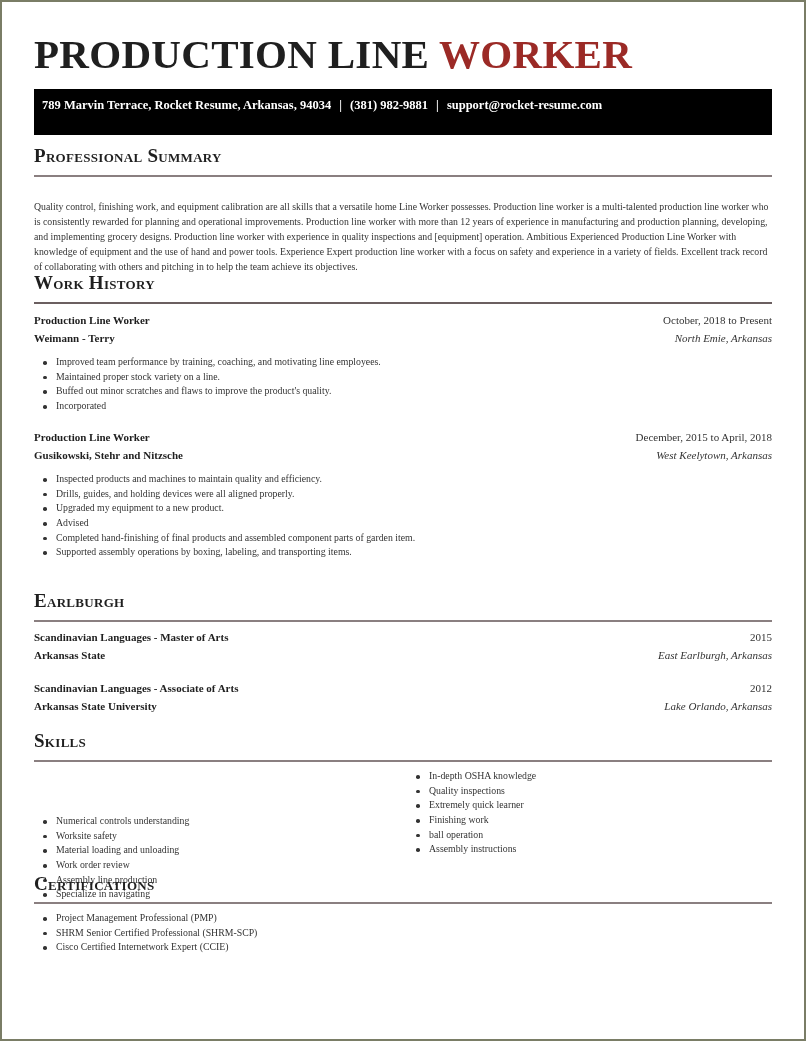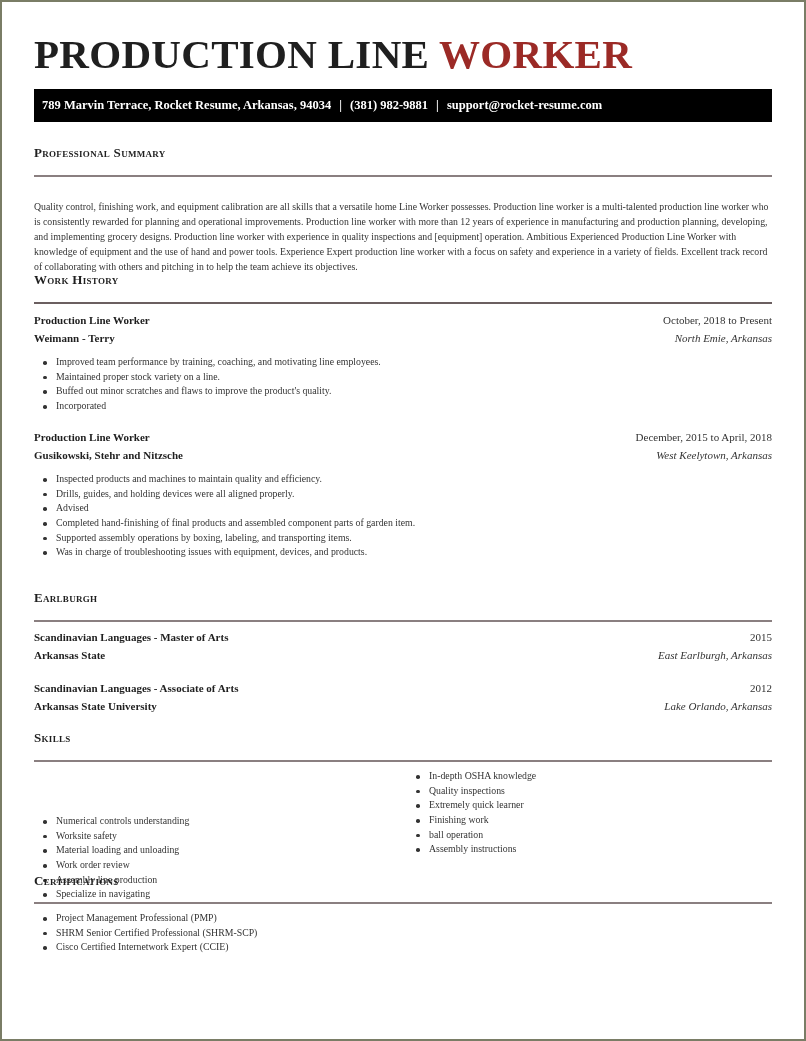--- a/index.html
+++ b/index.html
@@ -15,28 +15,28 @@
     border: 2px solid #7a7d66;
   }
   .page { position: absolute; left: 34px; top: 0; width: 738px; }
   .name {
     position: absolute; top: 30px; left: 0;
     font-size: 41px; font-weight: bold; letter-spacing: 0.3px;
     color: #1f1f1f; white-space: nowrap; line-height: 48px;
   }
   .name .accent { color: #9b2a26; }
   .contact {
-    position: absolute; top: 89px; left: 0; width: 738px; height: 33px;
+    position: absolute; top: 89px; left: 0; width: 738px; height: 46px;
     background: #000; color: #fff;
     font-size: 12.5px; font-weight: bold;
     padding-left: 8px; line-height: 33px; white-space: nowrap;
   }
   .contact .sep { margin: 0 8px; }
   .section-title {
-    position: absolute; left: 0; font-size: 13px; font-weight: bold;
+    position: absolute; left: 0; font-size: 19px; font-weight: bold;
     font-variant: small-caps; color: #1f1f1f; letter-spacing: 0.3px;
   }
   .rule { position: absolute; left: 0; width: 738px; height: 2px; background: #8a7f80; }
   .rule.dark { background: #6b5f60; }
   .summary {
     position: absolute; left: 0; top: 183px; width: 738px;
     font-size: 9.8px; line-height: 15px; color: #333; margin-top: 16px;
   }
   .row { position: absolute; left: 0; width: 738px; height: 16px; font-size: 11px; }
   .row .l { position: absolute; left: 0; font-weight: bold; color: #1f1f1f; }
@@ -91,24 +91,24 @@
     <span class="l">Production Line Worker</span>
     <span class="r">December, 2015 to April, 2018</span>
   </div>
   <div class="row" style="top:449px">
     <span class="l">Gusikowski, Stehr and Nitzsche</span>
     <span class="r it">West Keelytown, Arkansas</span>
   </div>
   <ul class="bullets" style="top:472px">
     <li>Inspected products and machines to maintain quality and efficiency.</li>
     <li>Drills, guides, and holding devices were all aligned properly.</li>
+    <li>Upgraded my equipment to a new product.</li>
     <li>Advised</li>
     <li>Completed hand-finishing of final products and assembled component parts of garden item.</li>
     <li>Supported assembly operations by boxing, labeling, and transporting items.</li>
-    <li>Was in charge of troubleshooting issues with equipment, devices, and products.</li>
   </ul>
 
   <h2 class="section-title" style="top:590px">Earlburgh</h2>
   <div class="rule" style="top:620px"></div>
 
   <div class="row" style="top:631px">
     <span class="l">Scandinavian Languages - Master of Arts</span>
     <span class="r">2015</span>
   </div>
   <div class="row" style="top:649px">

